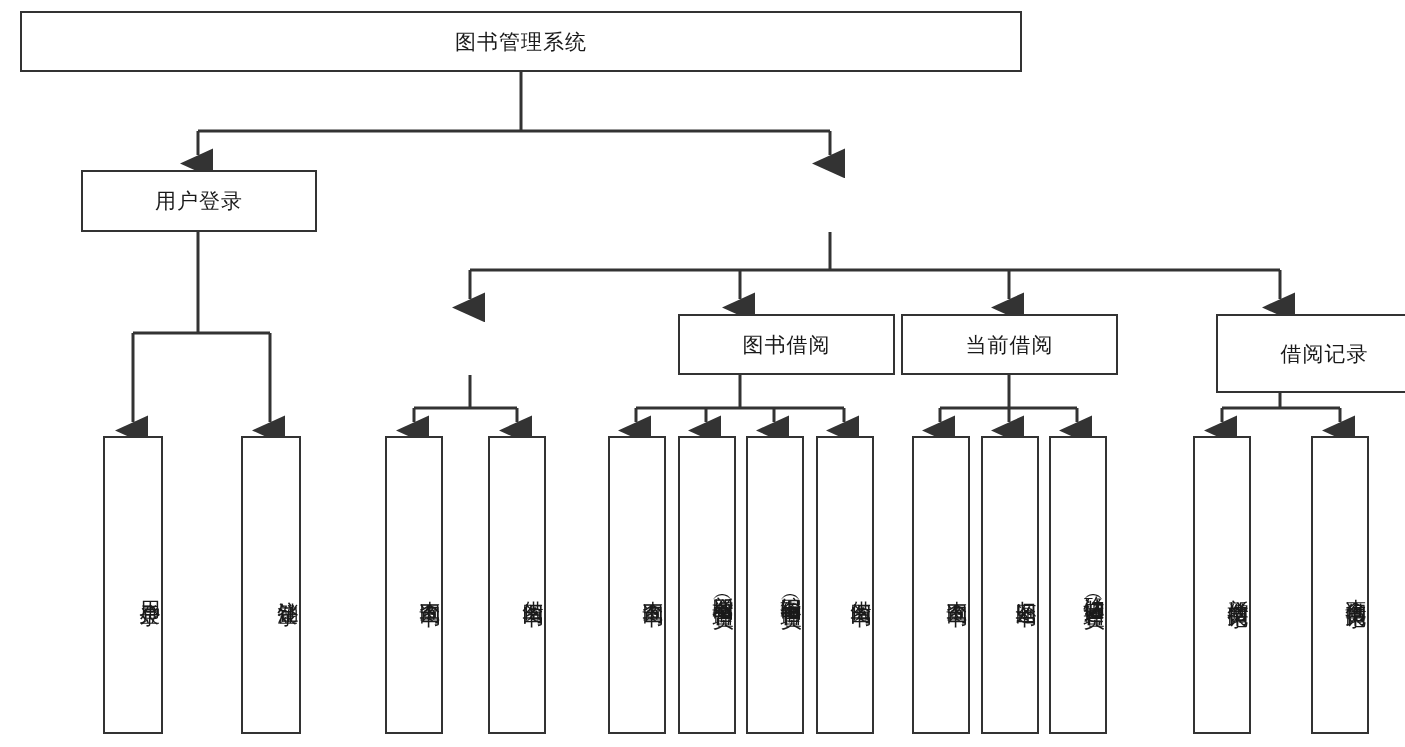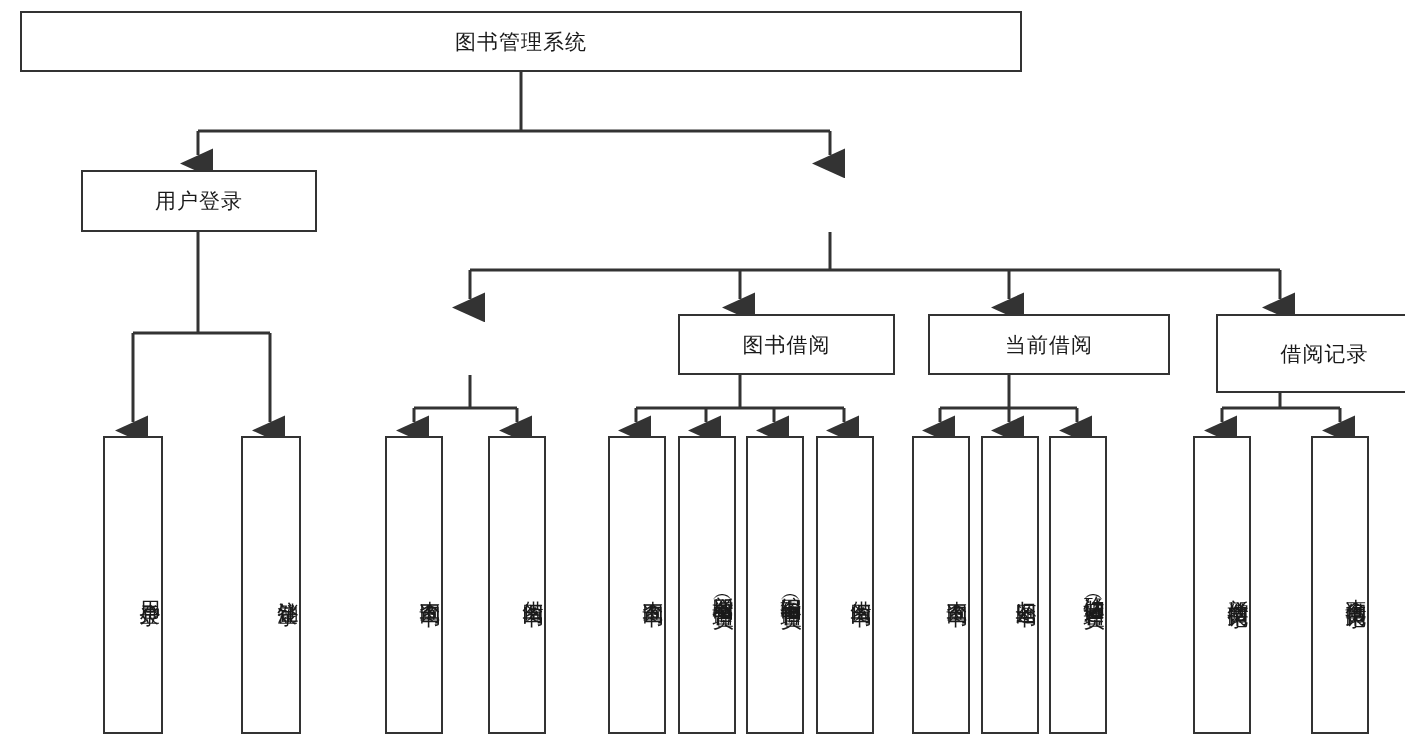--- a/index.html
+++ b/index.html
@@ -118,21 +118,21 @@
     <span class="lbl">图书管理系统</span>
   </div>
 
   <div class="node horiz" style="left:81px;top:170px;width:236px;height:62px;">
     <span class="lbl">用户登录</span>
   </div>
 
   <div class="node horiz" style="left:632px;top:314px;width:217px;height:61px;margin-left:46px;">
     <span class="lbl">图书借阅</span>
   </div>
-  <div class="node horiz" style="left:901px;top:314px;width:242px;height:61px;margin-left:27px;">
+  <div class="node horiz" style="left:901px;top:314px;width:217px;height:61px;">
     <span class="lbl">当前借阅</span>
   </div>
   <div class="node horiz" style="left:1216px;top:314px;width:217px;height:79px;">
     <span class="lbl">借阅记录</span>
   </div>
 
   <div class="node vert" style="left:103px;top:436px;width:60px;height:298px;">
     <span class="lbl">用户登录</span>
   </div>
   <div class="node vert" style="left:241px;top:436px;width:60px;height:298px;">

